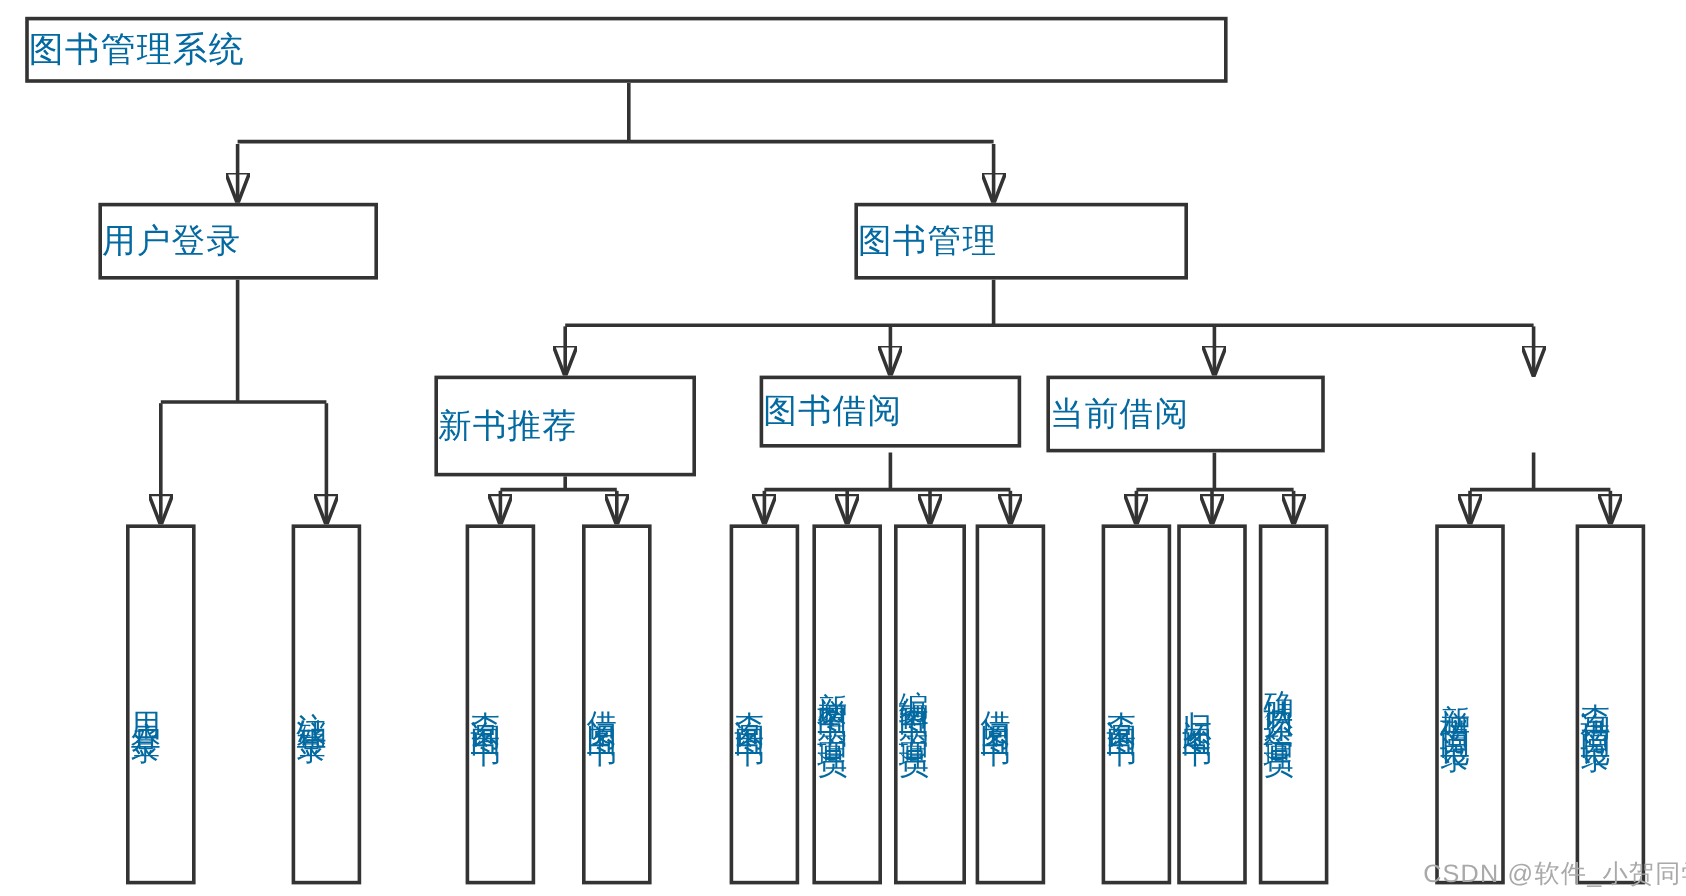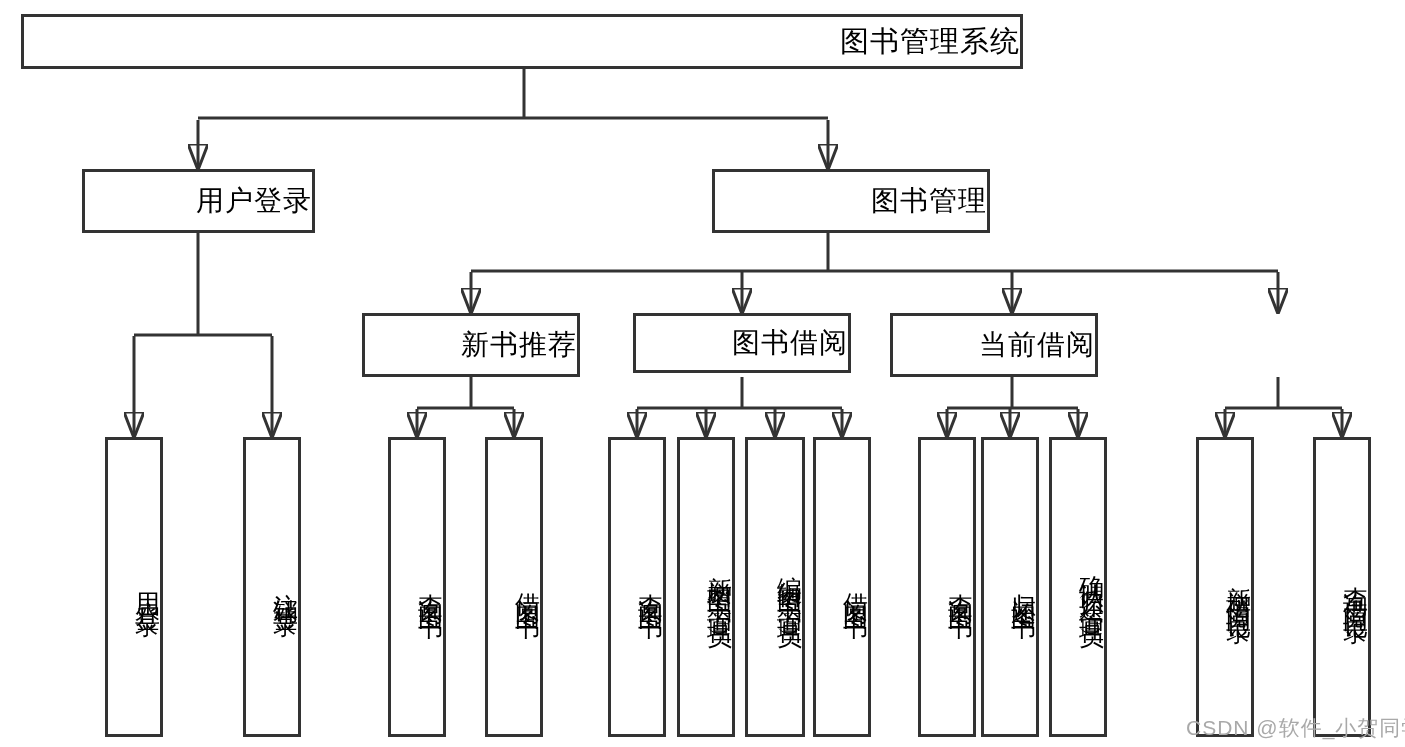--- a/index.html
+++ b/index.html
@@ -12,22 +12,22 @@
   }
   svg.connectors{position:absolute;left:0;top:0;}
   svg.connectors path{stroke:#333333;stroke-width:3;fill:none;}
   .box{
     position:absolute;
     background:#ffffff;
     border:3px solid #333333;
     box-sizing:border-box;
     display:flex;
     align-items:center;
-    justify-content:flex-end;
-    color:#000000;
+    justify-content:flex-start;
+    color:#0369a1;
   }
   .hlabel{
     font-size:28px;
     white-space:nowrap;
     letter-spacing:1px;
   }
   .root .hlabel{font-size:29px;}
   .vlabel{
     writing-mode:vertical-rl;
     text-orientation:mixed;
@@ -94,27 +94,27 @@
     <span class="hlabel">图书管理系统</span>
   </div>
 
   <div class="box" style="left:82px;top:169px;width:233px;height:64px">
     <span class="hlabel">用户登录</span>
   </div>
   <div class="box" style="left:712px;top:169px;width:278px;height:64px">
     <span class="hlabel">图书管理</span>
   </div>
 
-  <div class="box" style="left:362px;top:313px;width:218px;height:64px">
+  <div class="box" style="left:362px;top:313px;width:218px;height:84px">
     <span class="hlabel">新书推荐</span>
   </div>
   <div class="box" style="left:633px;top:313px;width:218px;height:60px">
     <span class="hlabel">图书借阅</span>
   </div>
-  <div class="box" style="left:890px;top:313px;width:208px;height:64px">
+  <div class="box" style="left:872px;top:313px;width:232px;height:64px">
     <span class="hlabel">当前借阅</span>
   </div>
 
   <div class="box" style="left:105px;top:437px;width:58px;height:300px">
     <span class="vlabel">用户登录</span>
   </div>
   <div class="box" style="left:243px;top:437px;width:58px;height:300px">
     <span class="vlabel">注销登录</span>
   </div>
 

